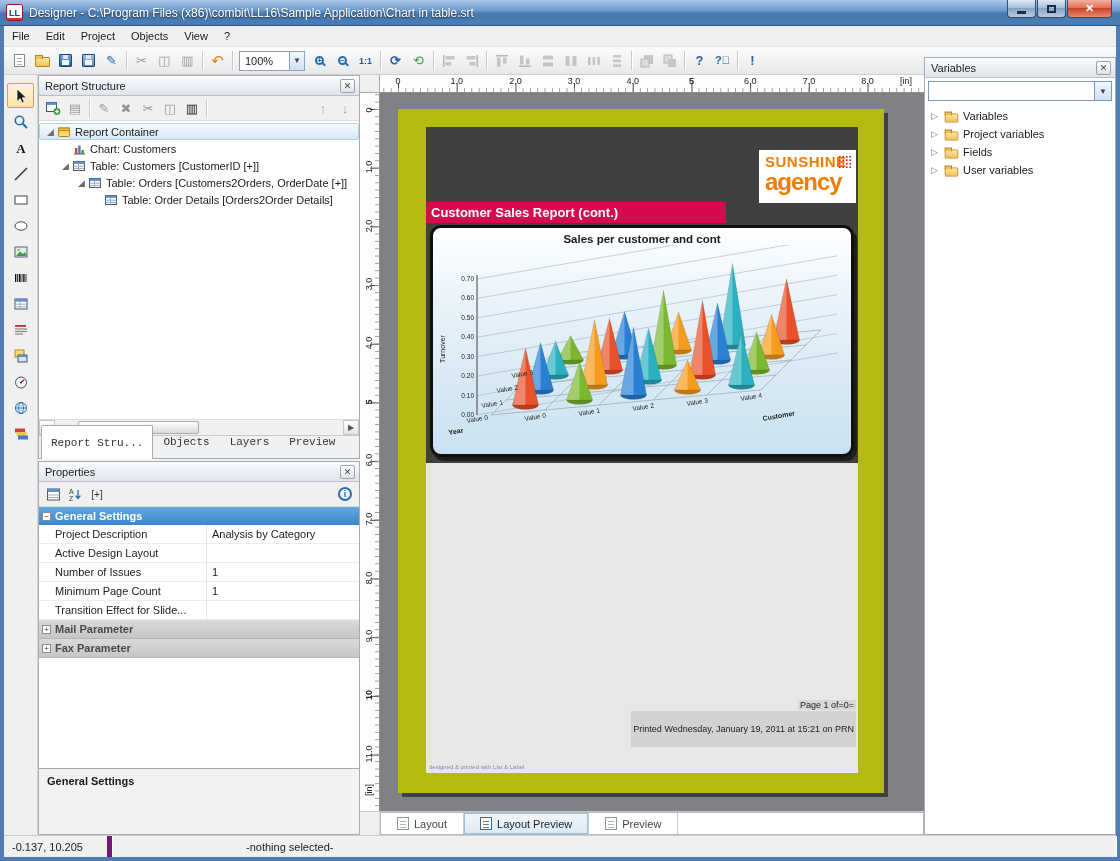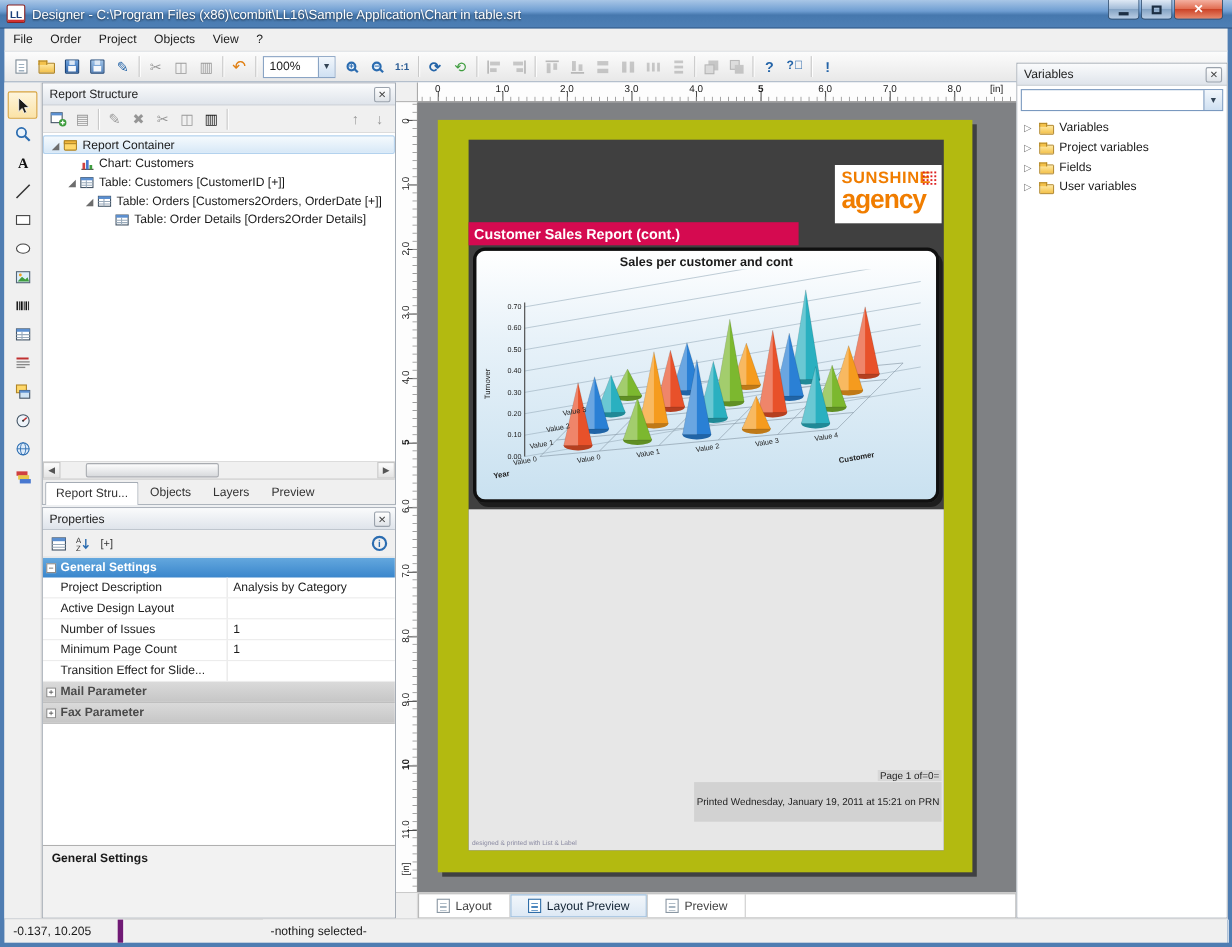--- a/index.html
+++ b/index.html
@@ -79,22 +79,22 @@
   .trow .tw { width:13px; font-size:9px; color:#6d6d6d; text-align:center; flex:none; }
   .trow .ticon { margin-right:4px; flex:none; }
   .trow.selected { background:linear-gradient(#f5fafd,#d7e8f7); border:1px solid #b3d2ee; border-radius:2px; }
   .ind1{ padding-left:20px; } .ind2{ padding-left:36px; } .ind3{ padding-left:52px; }
   .hscroll { height:16px; background:#f0f0f0; border-top:1px solid #dcdcdc; display:flex; align-items:center; flex:none; }
   .harrow { width:16px; height:15px; font-size:8px; color:#555; display:flex; align-items:center; justify-content:center;
     background:linear-gradient(#fdfdfd,#e3e3e3); border:1px solid #c8c8c8; }
   .htrack { flex:1; position:relative; height:15px; }
   .hthumb { position:absolute; left:8%; width:42%; top:1px; bottom:1px; background:linear-gradient(#fdfdfd,#d8dadd); border:1px solid #a9acb1; border-radius:2px; }
   .rs-tabs { height:23px; background:#f0f0f0; border-top:1px solid #c9c9c9; display:flex; align-items:flex-end; padding:0 2px; flex:none; }
-  .rtab { height:21px; display:flex; align-items:center; justify-content:center; padding:0 9px; color:#333;
-    border:1px solid transparent; border-bottom:none; }
+  .rtab { height:34px; display:flex; align-items:center; justify-content:center; padding:0 9px; color:#333;
+    border:1px solid transparent; border-bottom:none;font-family:Liberation Mono, monospace; }
   .rtab.active { background:#fff; border-color:#a5acb5; border-radius:2px 2px 0 0; position:relative; top:1px; }
 
   .props-panel { left:0; right:0; top:386px; bottom:0; }
   .pgrid { flex:1; position:relative; background:#fff; overflow:hidden; }
   .prow { height:19px; display:flex; border-bottom:1px solid #ececec; }
   .prow .c1 { width:168px; border-right:1px solid #e4e4e4; padding:3px 2px 0 16px; color:#222;
     white-space:nowrap; overflow:hidden; }
   .prow .c2 { flex:1; padding:3px 2px 0 5px; white-space:nowrap; overflow:hidden; }
   .pcat { height:18px; background:linear-gradient(#64a8de,#3a86cc); color:#fff; font-weight:bold;
     display:flex; align-items:center; padding-left:3px; }
@@ -182,21 +182,21 @@
       </div>
     <div class="winbtn">
         <span class="glyph-max"></span>
       </div>
     <div class="winbtn close">✕</div>
   </div>
 </div>
 
 <div class="abs menubar">
   <span class="menu-item">File</span>
-  <span class="menu-item">Order</span>
+  <span class="menu-item">Edit</span>
   <span class="menu-item">Project</span>
   <span class="menu-item">Objects</span>
   <span class="menu-item">View</span>
   <span class="menu-item">?</span>
 </div>
 
 <div class="abs toolbarrow">
   <div class="tbtn">
       <span class="i-doc">
         <i></i>

